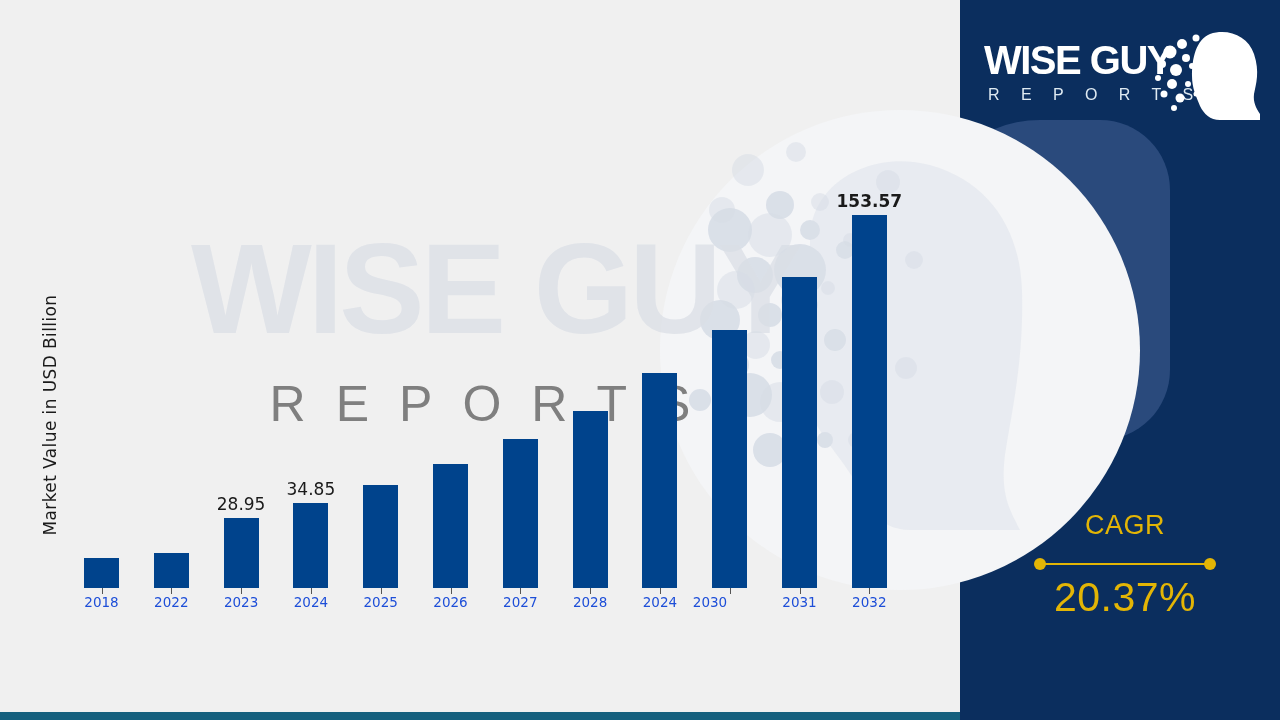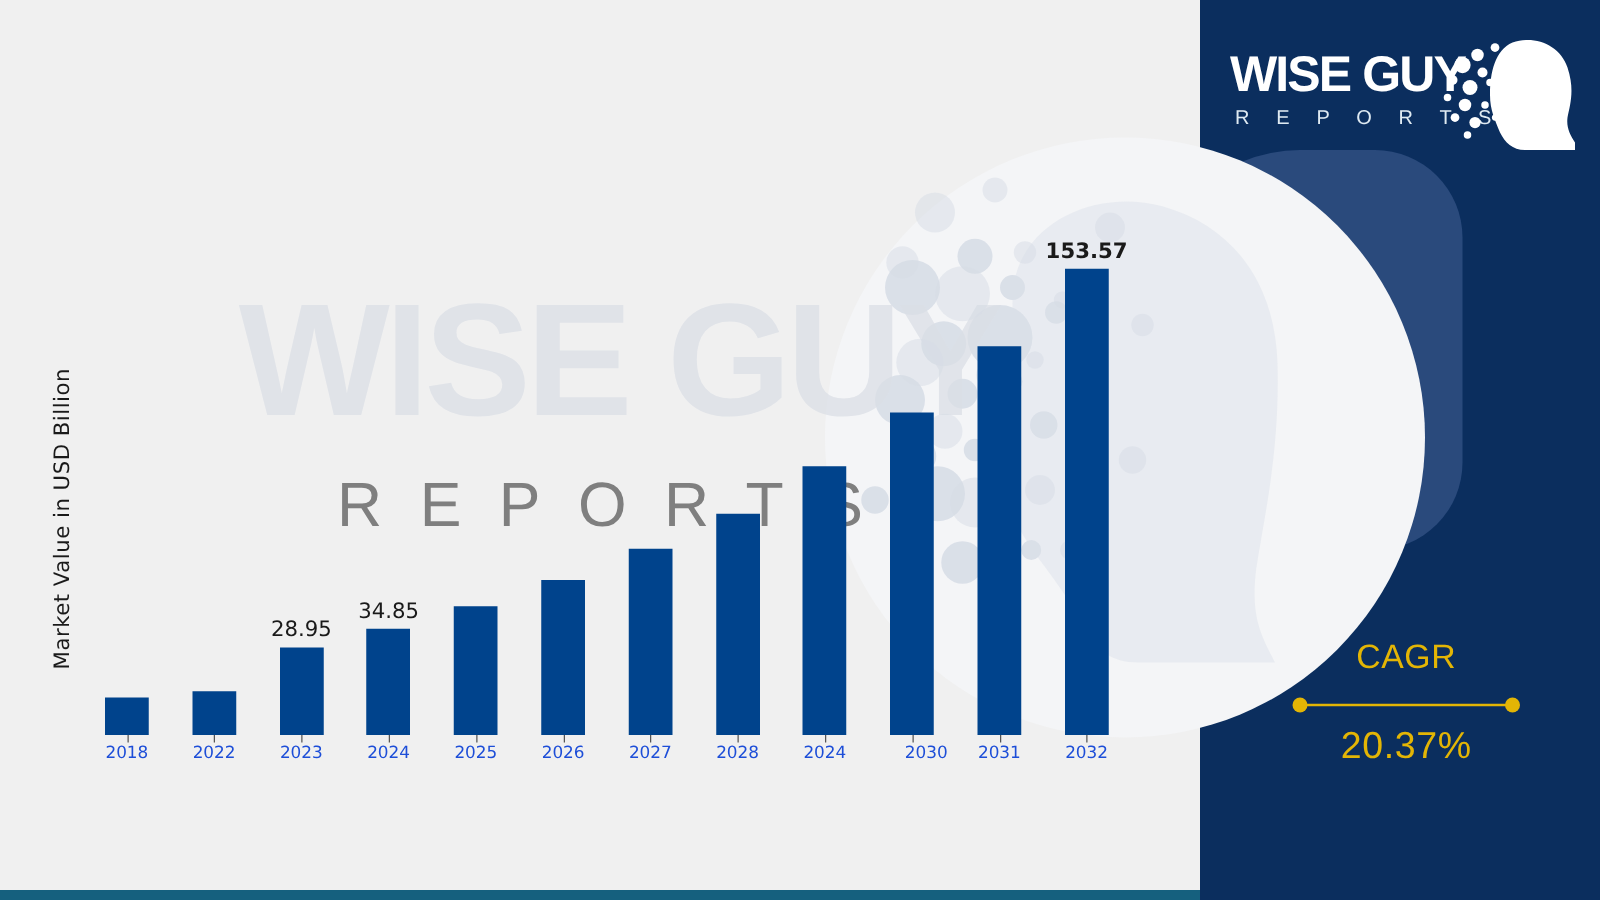--- a/index.html
+++ b/index.html
@@ -97,21 +97,21 @@
   .cagr-divider .line {
     position: absolute; left: 4px; top: 5px;
     width: 174px; height: 2px; background: #e3b505;
   }
   .cagr-divider .dot-l, .cagr-divider .dot-r {
     position: absolute; top: 0;
     width: 12px; height: 12px; border-radius: 50%; background: #e3b505;
   }
   .cagr-divider .dot-l { left: 0; }
   .cagr-divider .dot-r { right: 0; }
-  .cagr-value { font-size: 30px; line-height: 38px; letter-spacing: .5px; }
+  .cagr-value { font-size: 41px; line-height: 38px; letter-spacing: .5px; }
 
   
   .chart-title {
     position: absolute;
     left: 0; top: 30px;
     width: 960px;
     text-align: center;
     color: #1b4f9c;
     font-family: "DejaVu Sans", sans-serif;
     font-size: 33px;
@@ -346,21 +346,21 @@
       <div class="tick" style="left: 520.3px;"></div>
       <div class="xtick-label" style="left: 485.3px;">2027</div>
       <div class="bar" style="left: 572.6px; height: 177px; background: rgb(0, 67, 140);"></div>
       <div class="tick" style="left: 590.1px;"></div>
       <div class="xtick-label" style="left: 555.1px;">2028</div>
       <div class="bar" style="left: 642.4px; height: 215px; background: rgb(0, 67, 140);"></div>
       <div class="tick" style="left: 659.9px;"></div>
       <div class="xtick-label" style="left: 624.9px;">2024</div>
       <div class="bar" style="left: 712.2px; height: 258px; background: rgb(0, 67, 140);"></div>
       <div class="tick" style="left: 729.7px;"></div>
-      <div class="xtick-label" style="left: 706px;">2030</div>
+      <div class="xtick-label" style="left: 675px;">2030</div>
       <div class="bar" style="left: 782px; height: 311px; background: rgb(0, 67, 140);"></div>
       <div class="tick" style="left: 799.5px;"></div>
       <div class="xtick-label" style="left: 764.5px;">2031</div>
       <div class="bar" style="left: 851.8px; height: 373px; background: rgb(0, 67, 140);"></div>
       <div class="bar-value" style="left: 824.3px; top: 191px; font-weight: bold;">153.57</div>
       <div class="tick" style="left: 869.3px;"></div>
       <div class="xtick-label" style="left: 834.3px;">2032</div>
     </div>
 
   <div class="bottom-stripe"></div>

